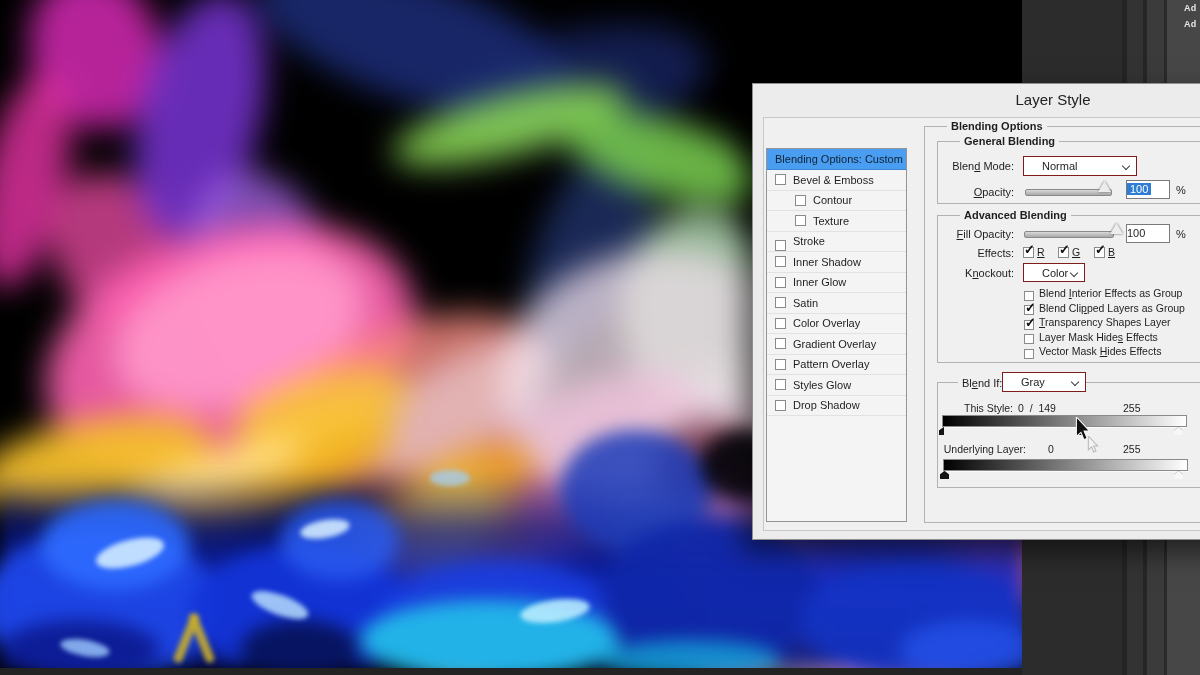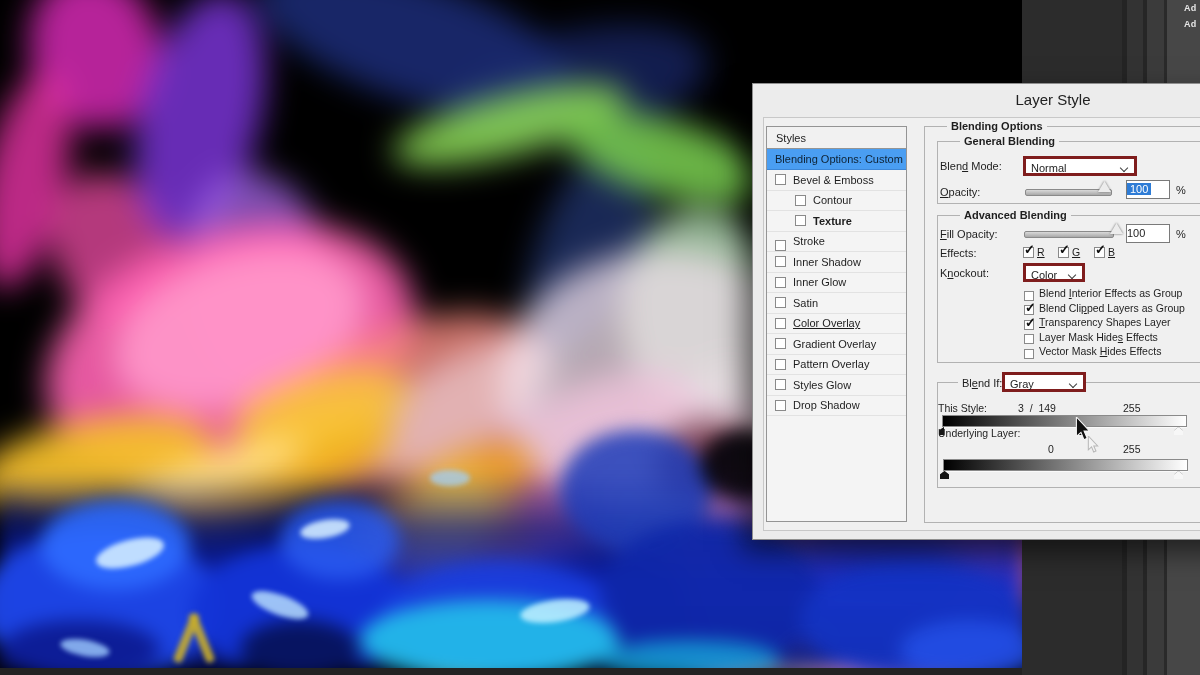--- a/index.html
+++ b/index.html
@@ -33,22 +33,22 @@
       display:flex;align-items:center;box-sizing:border-box;padding-left:8px;white-space:nowrap}
   .srow.selrow{height:21px;background:#4a9ef2;color:#0e2233;border-bottom:1px solid #3c86d6;padding-left:8px}
   .cb{width:11px;height:11px;background:#fff;border:1px solid #8a8a8a;display:inline-block;
       position:relative;box-sizing:border-box;flex:0 0 auto}
   .cb .ck{position:absolute;left:0;top:-5px;font-size:13px;font-weight:bold;color:#101010;line-height:1}
   .srow .lb{margin-left:7px}
 
   #bo-panel{position:absolute;left:171px;top:42px;width:400px;height:395px;border:1px solid #b2b2b2}
   .glab{position:absolute;top:-7px;left:22px;background:#f0f0f0;padding:0 4px;font-weight:bold;white-space:nowrap}
   .grp{position:absolute;border:1px solid #b2b2b2}
-  .rlab{position:absolute;text-align:left;white-space:nowrap}
-  .dd{position:absolute;background:#fff;border:3px solid #7f1d1d;line-height:18px;padding-left:5px;
+  .rlab{position:absolute;text-align:right;white-space:nowrap}
+  .dd{position:absolute;background:#fff;border:1px solid #7f1d1d;line-height:18px;padding-left:18px;
       box-sizing:border-box;white-space:nowrap}
   .chev{position:absolute;right:7px;top:6px;width:5px;height:5px;border-right:1.4px solid #3f3f3f;
       border-bottom:1.4px solid #3f3f3f;transform:rotate(45deg)}
   .trk{position:absolute;height:5px;background:linear-gradient(#d9d9d9,#a8a8a8);border:1px solid #8a8a8a;border-radius:2px}
   .thw{position:absolute;filter:drop-shadow(0 0 1px #666)}
   .thumb{width:13px;height:11px;clip-path:polygon(50% 0,100% 100%,0 100%);background:#ececec}
   .vbox{position:absolute;background:#fff;border:1px solid #7a7a7a;text-align:left;line-height:16px;box-sizing:content-box}
   .sel{background:#2e7cd6;color:#fff;padding:0 3px}
   .optrow{height:14.5px;line-height:14.5px;white-space:nowrap;font-size:10.5px;display:flex;align-items:flex-end}
   .optrow .cb{width:10px;height:10px}
@@ -159,56 +159,53 @@
   <div class="strip" style="left:142px;width:3px;background:#2a2a2a"></div>
   <div class="strip" style="left:145px;width:33px;background:#474747"></div>
   <div class="lbl" style="left:162px;top:3px">Ad</div>
   <div class="lbl" style="left:162px;top:19px">Ad</div>
 </div>
 
 <div id="dlg">
   <div id="dlg-title">Layer Style</div>
   <div id="dlg-inner"></div>
 
-  <div id="styles-header">
-    <span>Styles</span>
-  </div>
   <div id="styles-list">
       <div class="srow selrow">
         <span>Blending Options: Custom</span>
       </div>
       <div class="srow" style="padding-left: 8px;">
         <span class="cb"></span>
         <span class="lb">Bevel &amp; Emboss</span>
       </div>
       <div class="srow" style="padding-left: 28px;">
         <span class="cb"></span>
         <span class="lb">Contour</span>
       </div>
-      <div class="srow" style="padding-left: 28px; font-weight: bold;">
+      <div class="srow" style="padding-left: 28px;">
         <span class="cb"></span>
         <span class="lb">Texture</span>
       </div>
       <div class="srow" style="padding-left: 8px; align-items: flex-end;">
         <span class="cb"></span>
         <span class="lb">Stroke</span>
       </div>
       <div class="srow" style="padding-left: 8px;">
         <span class="cb"></span>
         <span class="lb">Inner Shadow</span>
       </div>
       <div class="srow" style="padding-left: 8px;">
         <span class="cb"></span>
         <span class="lb">Inner Glow</span>
       </div>
       <div class="srow" style="padding-left: 8px;">
         <span class="cb"></span>
         <span class="lb">Satin</span>
       </div>
-      <div class="srow" style="padding-left: 8px; text-decoration: underline;">
+      <div class="srow" style="padding-left: 8px;">
         <span class="cb"></span>
         <span class="lb">Color Overlay</span>
       </div>
       <div class="srow" style="padding-left: 8px;">
         <span class="cb"></span>
         <span class="lb">Gradient Overlay</span>
       </div>
       <div class="srow" style="padding-left: 8px;">
         <span class="cb"></span>
         <span class="lb">Pattern Overlay</span>
@@ -313,34 +310,34 @@
     </div>
 
     <div class="grp" style="left:12px;top:255px;width:372px;height:104px">
       <span class="glab" style="left:20px;top:-6px;font-weight:normal">Bl<u>e</u>nd If:</span>
       <div class="dd" style="left:64px;top:-11px;width:84px;height:20px">
         <span>Gray</span>
         <span class="chev"></span>
       </div>
 
       <span class="rlab f105" style="left:0;top:19px;width:75px">This Style:</span>
-      <span class="abs ws f105" style="left:80px;top:19px">3  /  149</span>
+      <span class="abs ws f105" style="left:80px;top:19px">0  /  149</span>
       <span class="abs f105" style="left:185px;top:19px">255</span>
       <div class="gbar" style="left:4px;top:32px;width:243px"></div>
       <div class="mkw" style="left:1px;top:44px">
           <div class="mk halfL black"></div>
         </div>
       <div class="mkw" style="left:140px;top:44px">
           <div class="mk halfR black"></div>
         </div>
       <div class="mkw" style="left:236px;top:44px">
           <div class="mk full white"></div>
         </div>
 
-      <span class="rlab f105" style="left:0;top:44px;width:88px">Underlying Layer:</span>
+      <span class="rlab f105" style="left:0;top:60px;width:88px">Underlying Layer:</span>
       <span class="abs f105" style="left:110px;top:60px">0</span>
       <span class="abs f105" style="left:185px;top:60px">255</span>
       <div class="gbar" style="left:5px;top:76px;width:243px"></div>
       <div class="mkw" style="left:2px;top:88px">
           <div class="mk full black"></div>
         </div>
       <div class="mkw" style="left:236px;top:88px">
           <div class="mk full white"></div>
         </div>
     </div>

